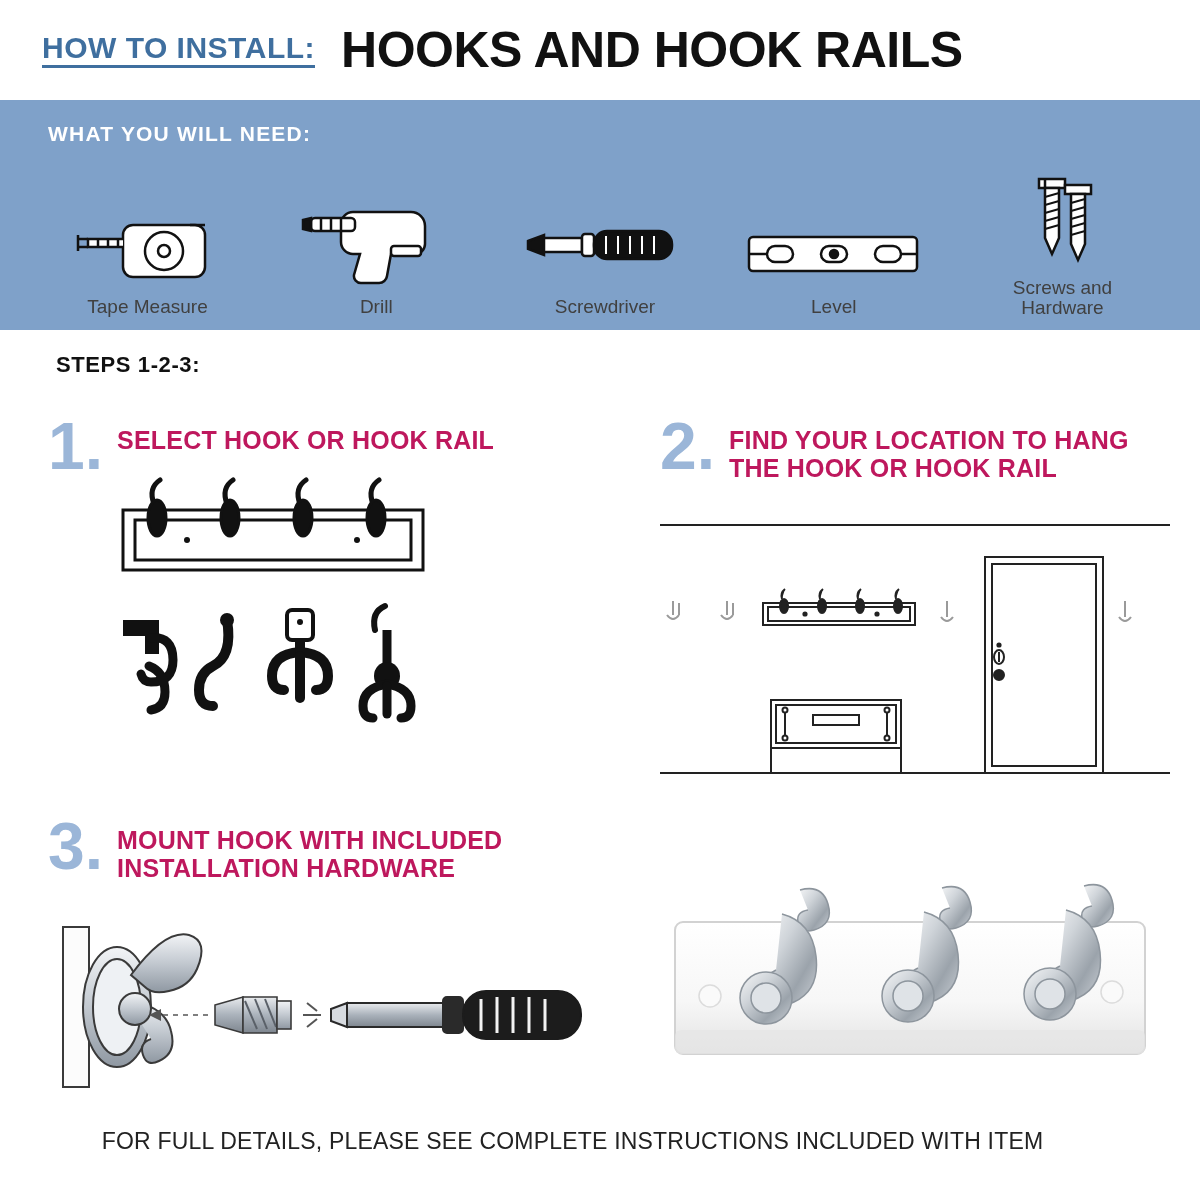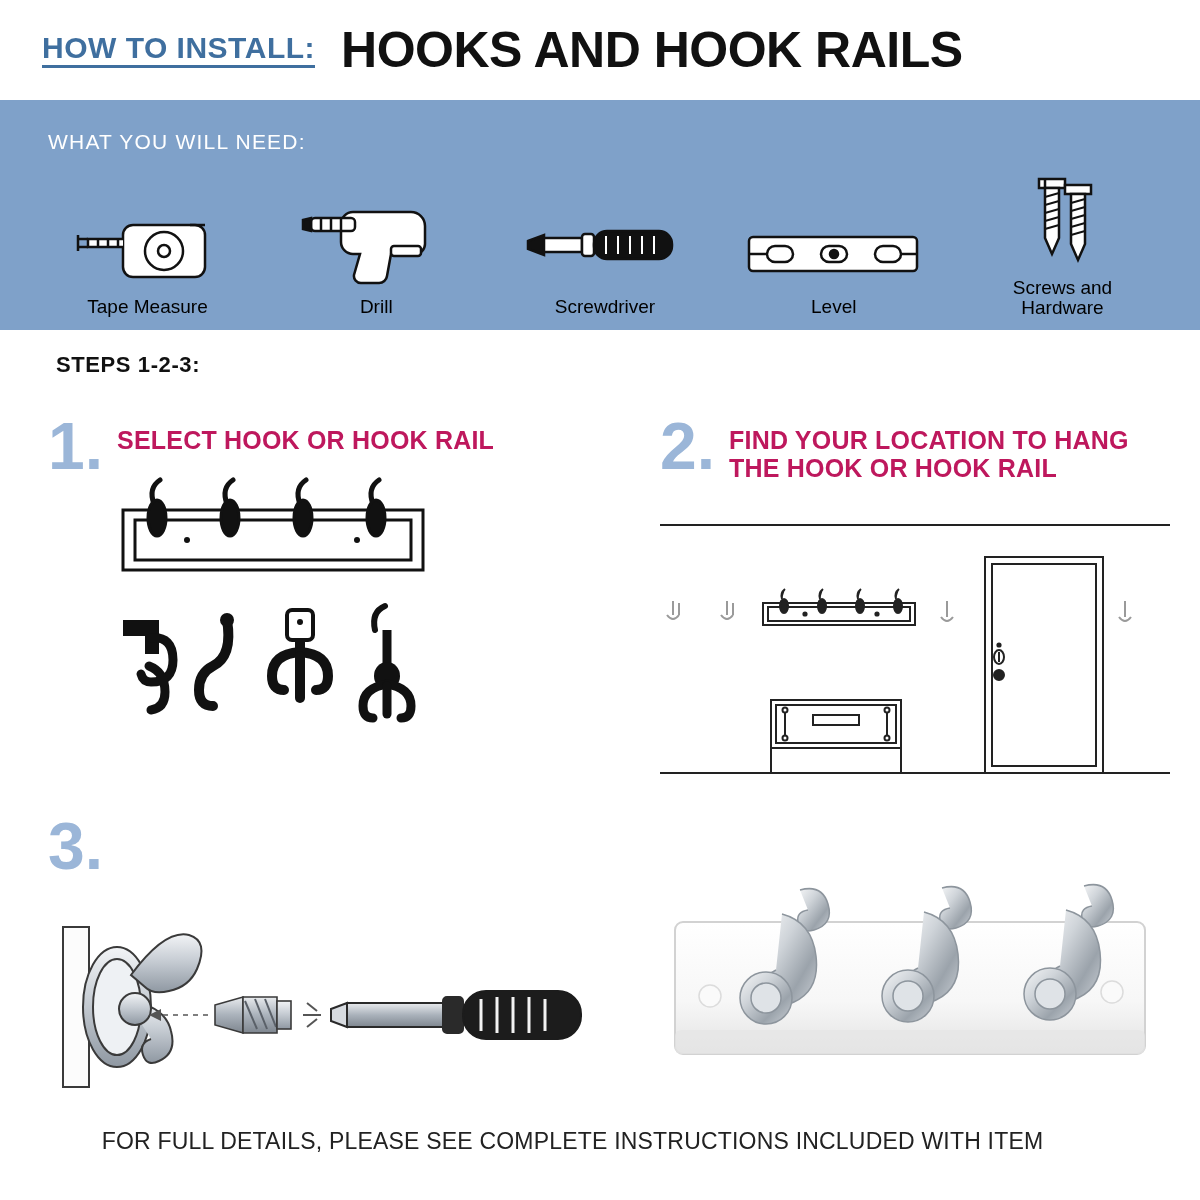--- a/index.html
+++ b/index.html
@@ -27,31 +27,31 @@
     font-size:50px;font-weight:bold;color:#111;letter-spacing:-0.5px;
     margin-left:26px;white-space:nowrap;
   }
 
   
   .needs-band{
     position:absolute;left:0;top:100px;width:1200px;height:230px;
     background:#7fa1c9;
   }
   .needs-title{
-    position:absolute;left:48px;top:30px;
-    font-size:21px;font-weight:normal;color:#ffffff;letter-spacing:1.2px;
+    position:absolute;left:48px;top:22px;
+    font-size:21px;font-weight:bold;color:#ffffff;letter-spacing:1.2px;
   }
   .tools{
     position:absolute;left:40px;top:58px;width:1130px;height:160px;
     display:flex;align-items:flex-end;justify-content:space-between;
   }
   .tool{width:215px;display:flex;flex-direction:column;align-items:center;}
   .tool-art{height:92px;display:flex;align-items:flex-end;justify-content:center;}
   .tool-label{
-    margin-top:12px;color:#000000;font-size:19px;text-align:center;line-height:1.1;
+    margin-top:12px;color:#404040;font-size:19px;text-align:center;line-height:1.1;
   }
 
   
   .steps-heading{
     position:absolute;left:56px;top:352px;
     font-size:22px;font-weight:bold;letter-spacing:0.6px;color:#111;
   }
 
   
   .step-num{
@@ -338,20 +338,24 @@
           <circle cx="232" cy="233" r="2.5" fill="#fff"></circle>
           <line x1="116" y1="243" x2="116" y2="268"></line>
           <line x1="246" y1="243" x2="246" y2="268"></line>
         </g>
       </g>
     </svg>
   </div>
 
   <div id="step3" class="step-head">
     <div class="step-num">3.</div>
+    <div class="step-text">
+      <span>MOUNT HOOK WITH INCLUDED</span><br>
+      <span>INSTALLATION HARDWARE</span>
+    </div>
   </div>
 
   <div class="art3">
     <svg width="560" height="200" viewBox="0 0 560 200">
       <defs>
         <linearGradient id="metal" x1="0" y1="0" x2="0" y2="1">
           <stop offset="0%" stop-color="#f2f4f6"></stop>
           <stop offset="45%" stop-color="#c7cdd4"></stop>
           <stop offset="100%" stop-color="#8f98a2"></stop>
         </linearGradient>

